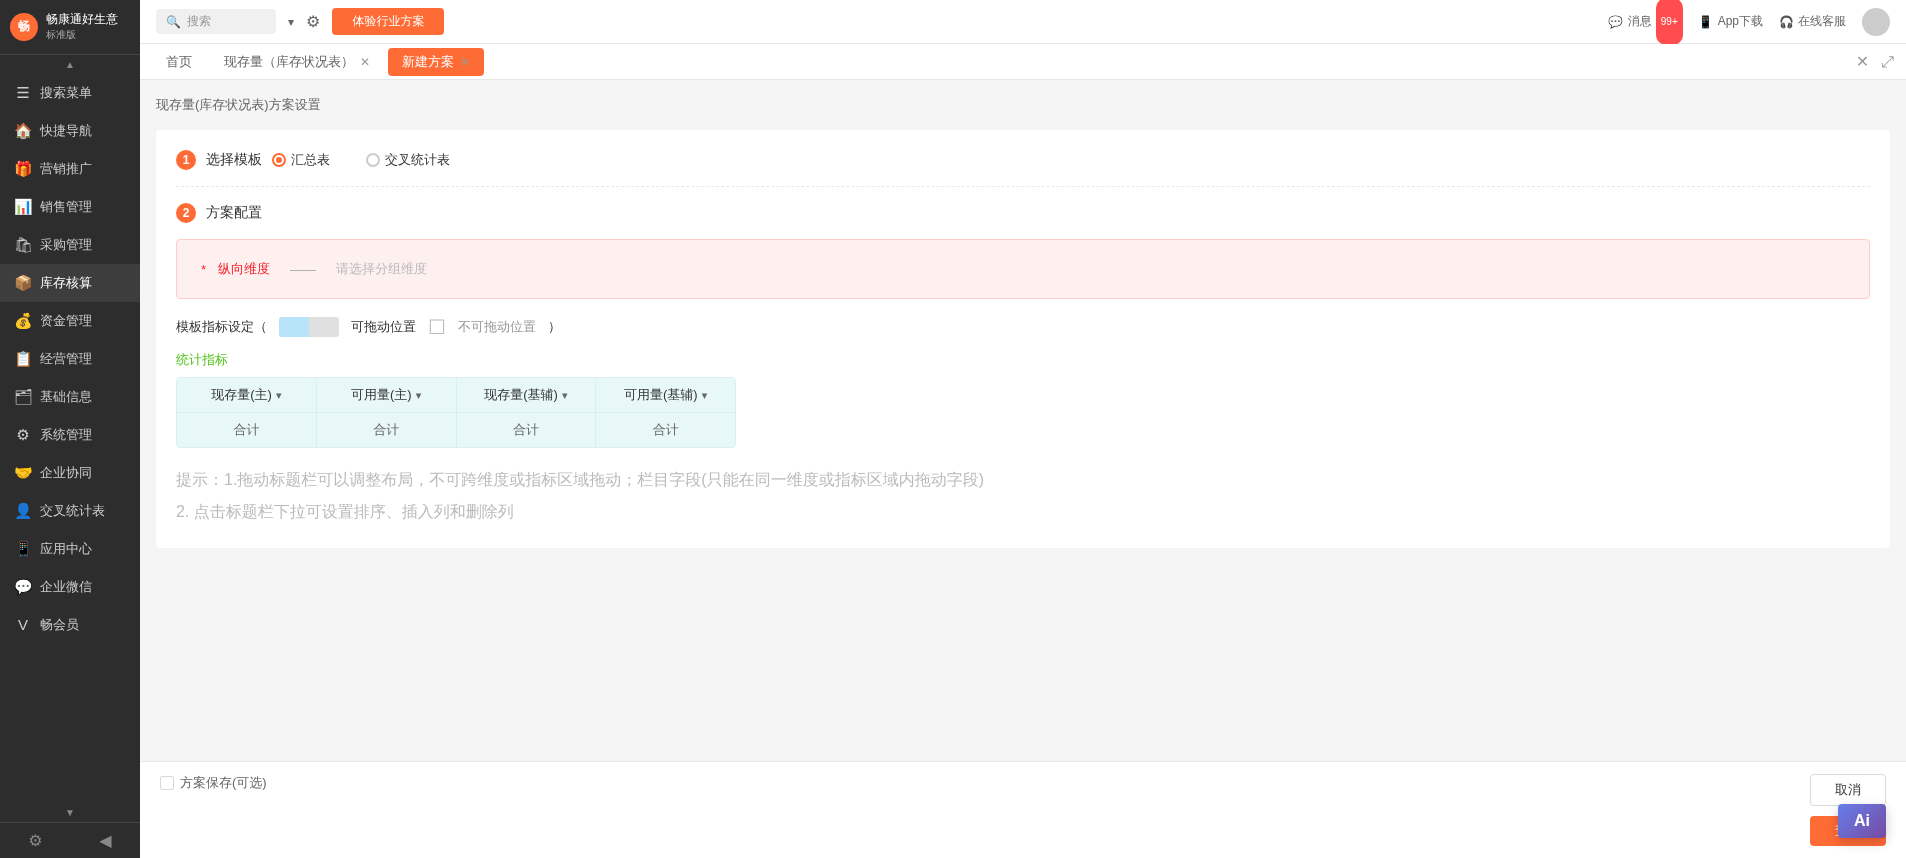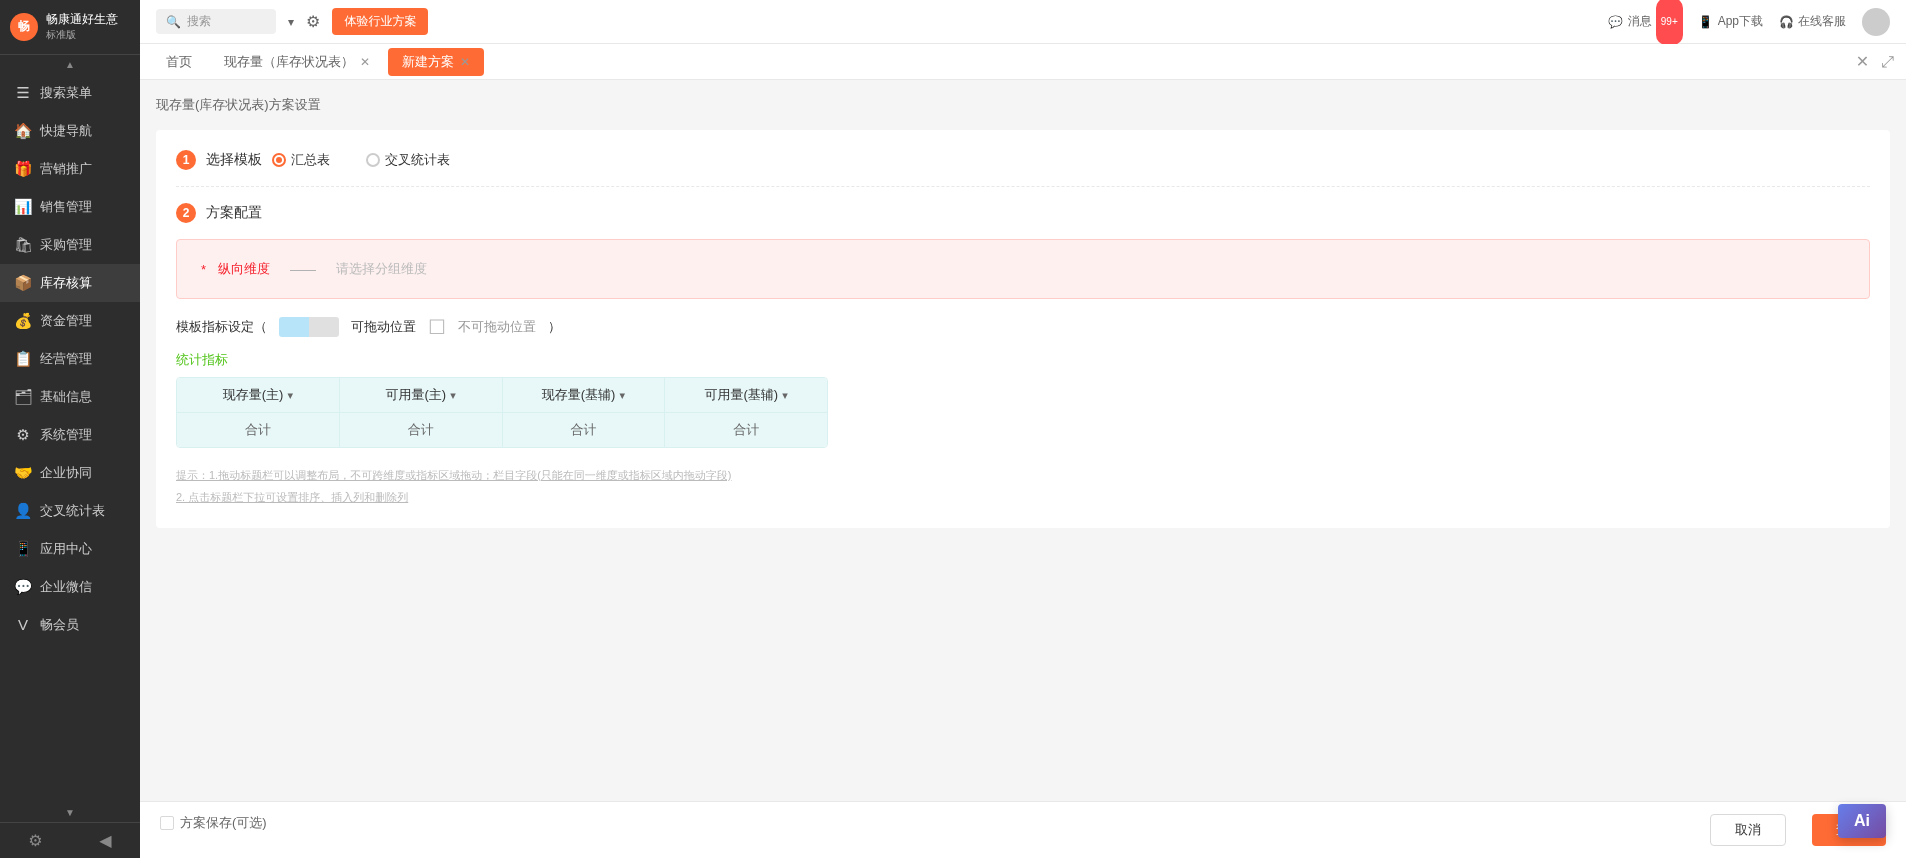--- a/index.html
+++ b/index.html
@@ -63,21 +63,21 @@
     }
     .topbar-search {
       background: #f0f0f0; border-radius: 4px;
       padding: 4px 10px; display: flex; align-items: center; gap: 6px;
       color: #999; font-size: 12px; width: 120px;
     }
     .topbar-dropdown { font-size: 12px; color: #666; cursor: pointer; }
     .topbar-settings { font-size: 16px; color: #666; cursor: pointer; }
     .topbar-btn {
       background: #ff6b35; color: #fff; border: none;
-      border-radius: 4px; padding: 5px 12px; font-size: 12px; cursor: pointer;
+      border-radius: 4px; padding: 5px 20px; font-size: 12px; cursor: pointer;
     }
     .topbar-right { margin-left: auto; display: flex; align-items: center; gap: 16px; }
     .topbar-right-item { display: flex; align-items: center; gap: 4px; font-size: 12px; color: #666; cursor: pointer; }
     .badge {
       background: #ff4d4f; color: #fff; border-radius: 10px;
       font-size: 10px; padding: 18px 5px; min-width: 18px; text-align: center;
     }
     .topbar-avatar { width: 28px; height: 28px; background: #ccc; border-radius: 50%; }
 
     
@@ -159,51 +159,51 @@
     .indicator-draggable {
       width: 60px; height: 20px; border-radius: 3px;
       background: linear-gradient(90deg, #b8e4f9 50%, #e0e0e0 50%);
       display: inline-block;
     }
     .indicator-label-drag { color: #333; }
     .indicator-no-drag { color: #999; }
 
     
     .stats-label { font-size: 13px; color: #52c41a; margin-bottom: 8px; font-weight: 500; }
-    .stats-table { border: 1px solid #d9f0f0; border-radius: 4px; overflow: hidden; width: 652px; }
+    .stats-table { border: 1px solid #d9f0f0; border-radius: 4px; overflow: hidden; width: 560px; }
     .stats-table-header {
       display: flex; background: #e8f8f8;
     }
     .stats-col {
       flex: 1; border-right: 1px solid #d9f0f0; text-align: center;
     }
     .stats-col:last-child { border-right: none; }
     .stats-col-header {
       padding: 8px 4px; display: flex; align-items: center; justify-content: center;
       gap: 4px; font-size: 13px; color: #333;
       border-bottom: 1px solid #d9f0f0;
     }
     .stats-col-body { padding: 8px; text-align: center; font-size: 13px; color: #666; }
     .chevron-down { font-size: 11px; color: #666; }
 
     
-    .hints { margin-top: 16px; font-size: 11px; color: #bbb; line-height: 2; text-decoration: underline; }
+    .hints { margin-top: 16px; font-size: 16px; color: #bbb; line-height: 2; }
 
     
     .footer-bar {
       background: #fff; border-top: 1px solid #e8e8e8;
       display: flex; align-items: flex-start; justify-content: space-between;
       padding: 12px 20px; flex-shrink: 0;
     }
     .save-option { display: flex; align-items: center; gap: 6px; font-size: 13px; color: #666; }
     .checkbox {
       width: 14px; height: 14px; border: 1px solid #d9d9d9; border-radius: 2px;
       background: #fff; cursor: pointer; flex-shrink: 0;
     }
-    .footer-btns { display: flex; gap: 26px; }
+    .footer-btns { display: flex; gap: 10px; flex-direction: column; }
     .btn-cancel {
       padding: 6px 24px; border: 1px solid #d9d9d9;
       background: #fff; color: #333; border-radius: 4px; cursor: pointer; font-size: 13px;
     }
     .btn-confirm {
       padding: 6px 24px; border: none;
       background: #ff6b35; color: #fff; border-radius: 4px; cursor: pointer; font-size: 13px;
     }
 
     

